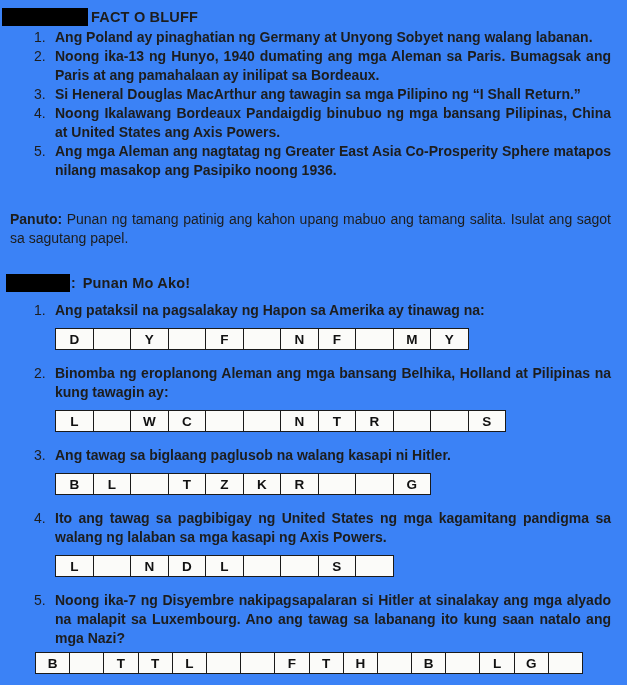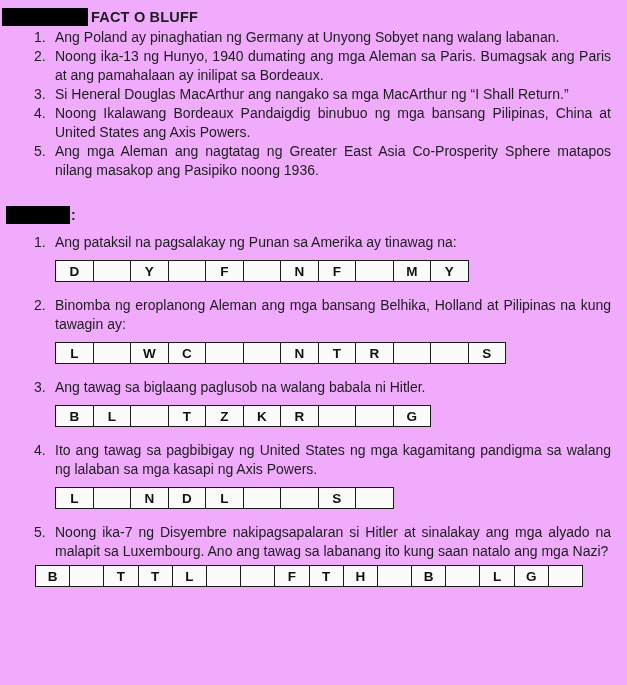--- a/index.html
+++ b/index.html
@@ -1,42 +1,42 @@
 <!DOCTYPE html>
 <html><head>
 <meta charset="utf-8">
 <title>Worksheet</title>
 <style>
   html,body { margin:0; padding:0; background:#dddddd; }
   .page {
     position:relative;
     width:627px; height:685px;
     margin:0 auto;
-    background:#f0abfc;
+    background:#3b82f6;
     font-family:"Liberation Sans", sans-serif;
     font-size:14px;
     color:#1d1d1d;
     box-sizing:border-box;
     padding:8px 16px 0 10px;
     overflow:hidden;
   }
   
   .header-row { display:flex; align-items:center; margin:0 0 2px 0; }
   .redaction { background:#000; height:18px; flex:none; }
   .redaction.first { width:86px; margin-left:-8px; }
   .redaction.second { width:64px; margin-left:-4px; }
   .heading { font-weight:bold; font-size:14.5px; letter-spacing:.2px; white-space:nowrap; }
   .heading-colon { font-weight:bold; margin:0 4px 0 1px; }
   .header-row .heading { margin-left:3px; }
 
   
   .list { margin:0; padding:0; }
   .item { display:flex; line-height:19px; }
   .num  { flex:none; width:21px; margin-left:24px; }
-  .item-text { flex:1; text-align:justify; }
+  .item-text { flex:1; text-align:justify;font-weight:bold; }
 
   
   .panuto { margin:30px 0 0 0; line-height:19px; text-align:justify; }
   .panuto b { font-weight:bold; }
 
   .second-header { margin-top:26px; }
 
   
   .questions { margin-top:9px; }
   .question { margin-top:0; }
@@ -75,44 +75,46 @@
     <div class="item">
       <span class="num">1.</span>
       <span class="item-text">Ang Poland ay pinaghatian ng Germany at Unyong Sobyet nang walang labanan.</span>
     </div>
     <div class="item">
       <span class="num">2.</span>
       <span class="item-text">Noong ika-13 ng Hunyo, 1940 dumating ang mga Aleman sa Paris. Bumagsak ang Paris at ang pamahalaan ay inilipat sa Bordeaux.</span>
     </div>
     <div class="item">
       <span class="num">3.</span>
-      <span class="item-text">Si Heneral Douglas MacArthur ang nangako sa mga MacArthur ng “I Shall Return.”</span>
+      <span class="item-text">Si Heneral Douglas MacArthur ang tawagin sa mga Pilipino ng “I Shall Return.”</span>
     </div>
     <div class="item">
       <span class="num">4.</span>
       <span class="item-text">Noong Ikalawang Bordeaux Pandaigdig binubuo ng mga bansang Pilipinas, China at United States ang Axis Powers.</span>
     </div>
     <div class="item">
       <span class="num">5.</span>
       <span class="item-text">Ang mga Aleman ang nagtatag ng Greater East Asia Co-Prosperity Sphere matapos nilang masakop ang Pasipiko noong 1936.</span>
     </div>
   </div>
 
+  <p class="panuto"><b>Panuto:</b> <span>Punan ng tamang patinig ang kahon upang mabuo ang tamang salita. Isulat ang sagot sa sagutang papel.</span></p>
 
   <div class="header-row second-header">
     <span class="redaction second"></span>
     <span class="heading-colon">:</span>
+    <span class="heading">Punan Mo Ako!</span>
   </div>
 
   <div class="questions">
 
     <div class="question">
       <div class="q-row">
         <span class="num">1.</span>
-        <span class="item-text">Ang pataksil na pagsalakay ng Punan sa Amerika ay tinawag na:</span>
+        <span class="item-text">Ang pataksil na pagsalakay ng Hapon sa Amerika ay tinawag na:</span>
       </div>
       <div class="cell-row">
           <div class="cell">D</div>
           <div class="cell"></div>
           <div class="cell">Y</div>
           <div class="cell"></div>
           <div class="cell">F</div>
           <div class="cell"></div>
           <div class="cell">N</div>
           <div class="cell">F</div>
@@ -139,21 +141,21 @@
           <div class="cell">R</div>
           <div class="cell"></div>
           <div class="cell"></div>
           <div class="cell">S</div>
         </div>
     </div>
 
     <div class="question">
       <div class="q-row">
         <span class="num">3.</span>
-        <span class="item-text">Ang tawag sa biglaang paglusob na walang babala ni Hitler.</span>
+        <span class="item-text">Ang tawag sa biglaang paglusob na walang kasapi ni Hitler.</span>
       </div>
       <div class="cell-row">
           <div class="cell">B</div>
           <div class="cell">L</div>
           <div class="cell"></div>
           <div class="cell">T</div>
           <div class="cell">Z</div>
           <div class="cell">K</div>
           <div class="cell">R</div>
           <div class="cell"></div>

